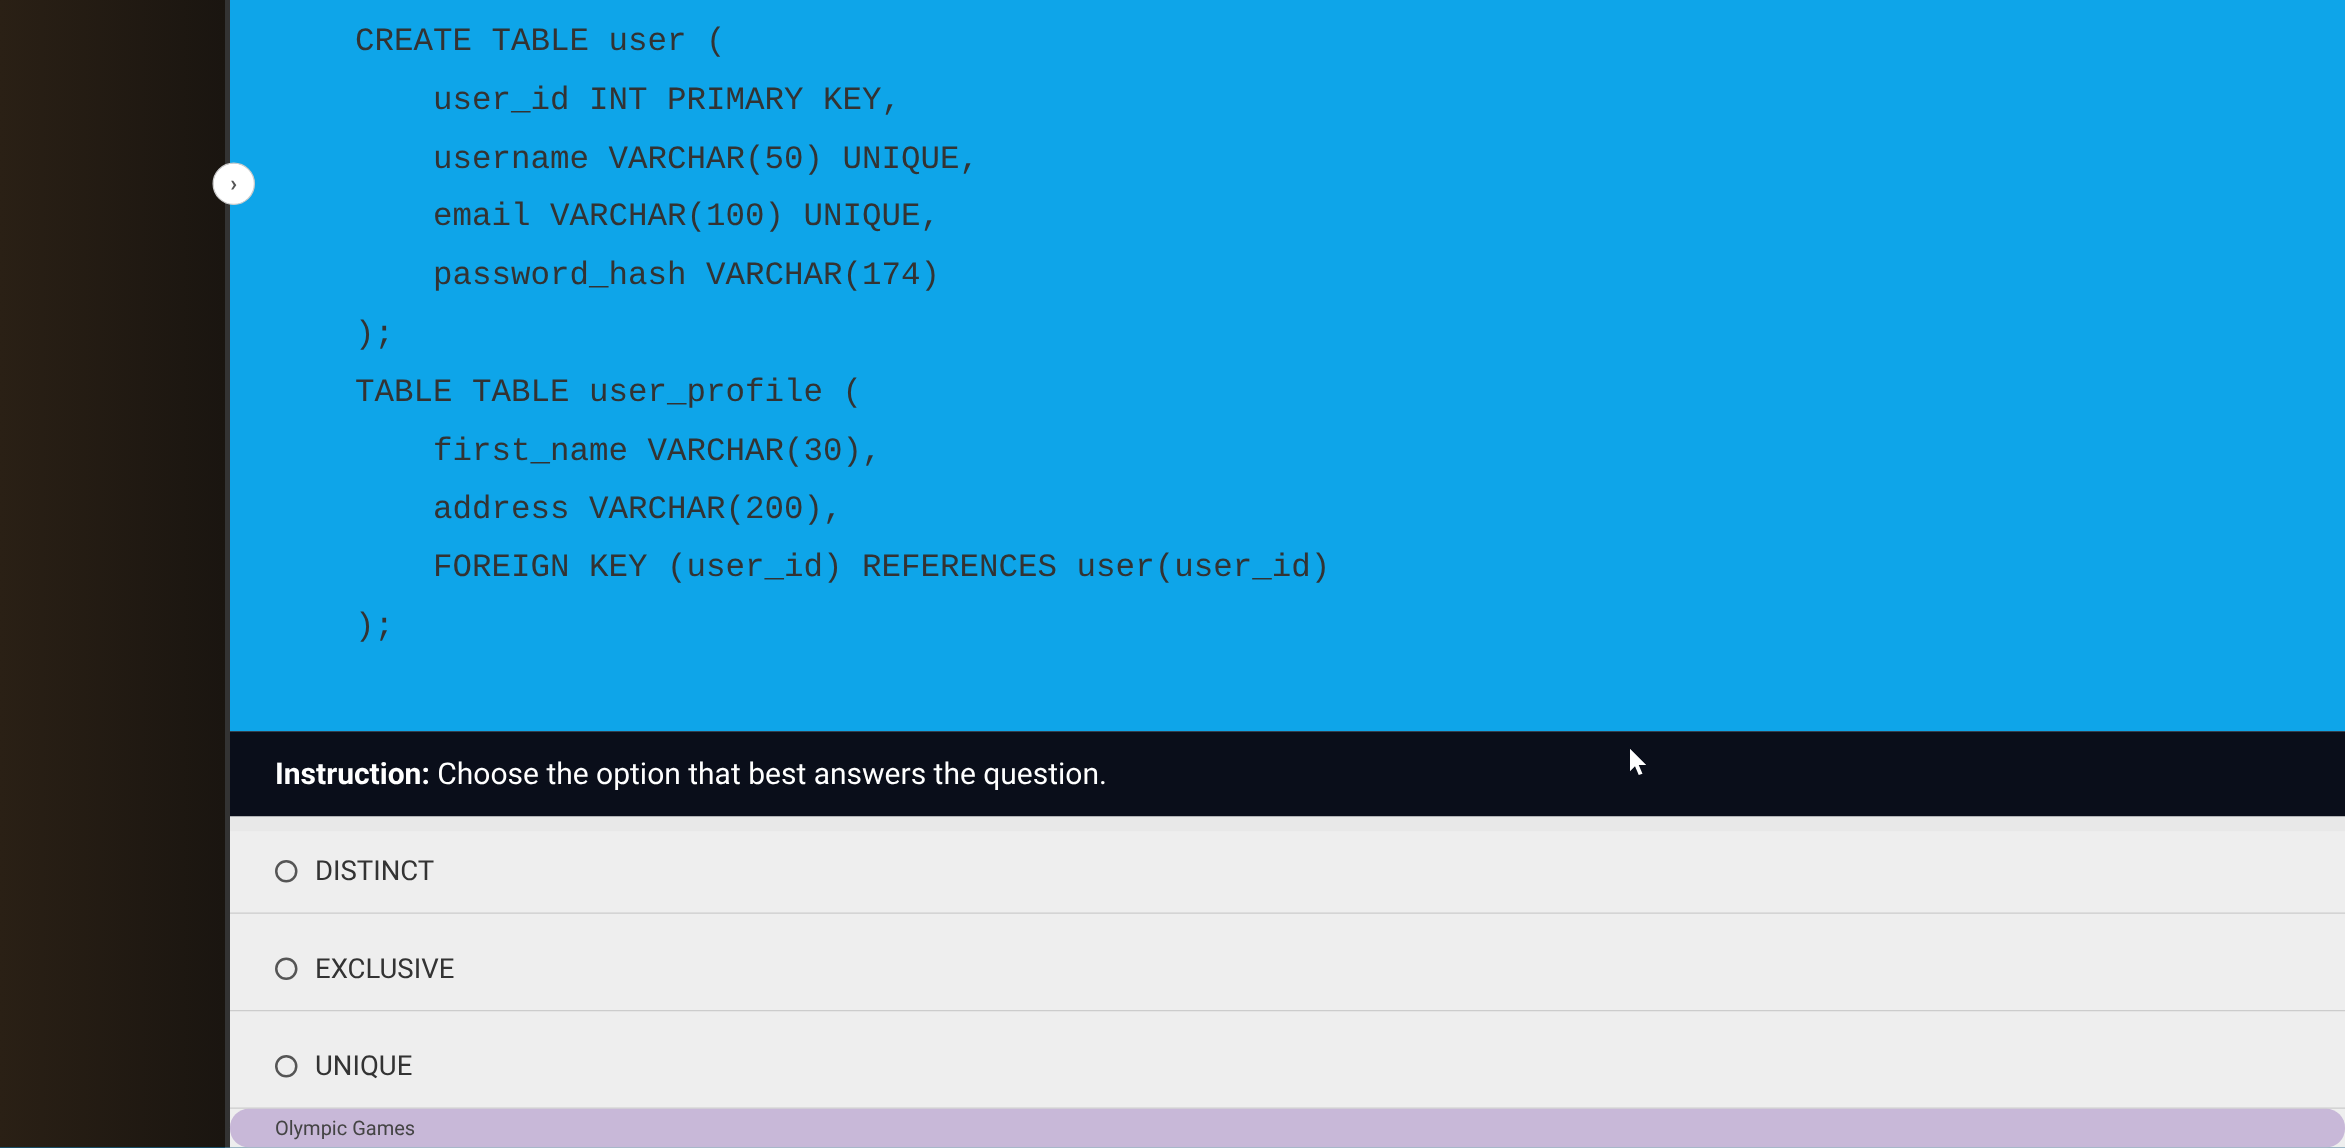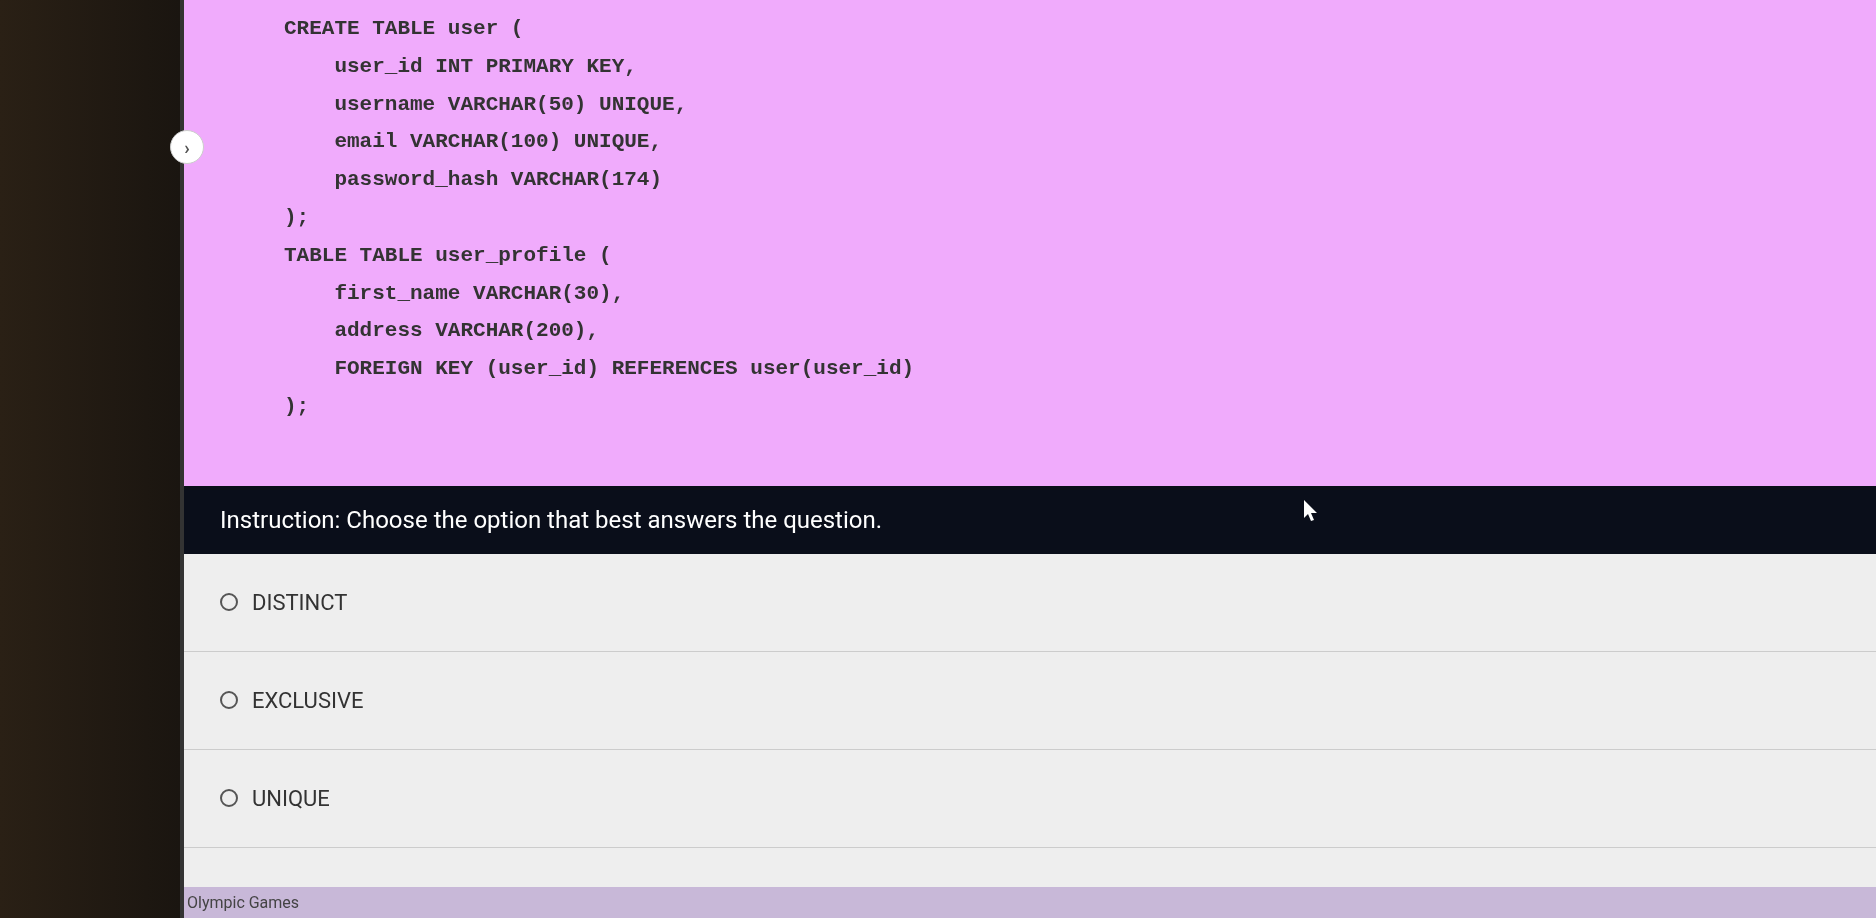--- a/index.html
+++ b/index.html
@@ -44,77 +44,78 @@
       display: flex;
       align-items: center;
       justify-content: center;
       z-index: 10;
       cursor: pointer;
       font-size: 18px;
       color: #555;
       font-weight: bold;
     }
     .code-block {
-      background: #f0abfc;
+      background: #0ea5e9;
       padding: 10px 40px 60px 100px;
       font-family: 'Courier New', Consolas, monospace;
-      font-size: 21px;
+      font-size: 26px;
       line-height: 1.8;
       color: #333;
-      font-weight: bold;
     }
     .code-line {
       white-space: pre;
     }
     .instruction-bar {
       background: #0a0e1a;
       color: #fff;
       padding: 20px 36px;
       font-size: 24px;
       position: relative;
     }
     .instruction-label {
-      font-weight: 400;
+      font-weight: 700;
     }
     .cursor-icon {
       position: absolute;
       left: 1120px;
       top: 14px;
       color: #fff;
       font-size: 22px;
     }
     .options-container {
       background: #eee;
     }
     .option-row {
-      padding: 36px 36px;
+      padding: 20px 36px;
       border-bottom: 1px solid #ccc;
       display: flex;
       align-items: center;
       gap: 14px;
       color: #333;
       font-size: 22px;
       cursor: pointer;
+      margin-top: 12px;
     }
     .radio-circle {
       width: 18px;
       height: 18px;
       border: 2px solid #555;
       border-radius: 50%;
       flex-shrink: 0;
     }
     .footer-strip {
       background: #c8b8d8;
-      padding: 6px 3px;
+      padding: 6px 36px;
       color: #444;
       font-size: 16px;
       position: absolute;
       bottom: 0;
       left: 0;
       right: 0;
+      border-radius: 15px;
     }
   </style>
 </head>
 <body>
 
 <div class="dark-left"></div>
 
 <div class="expand-btn">
   <span>›</span>
 </div>

